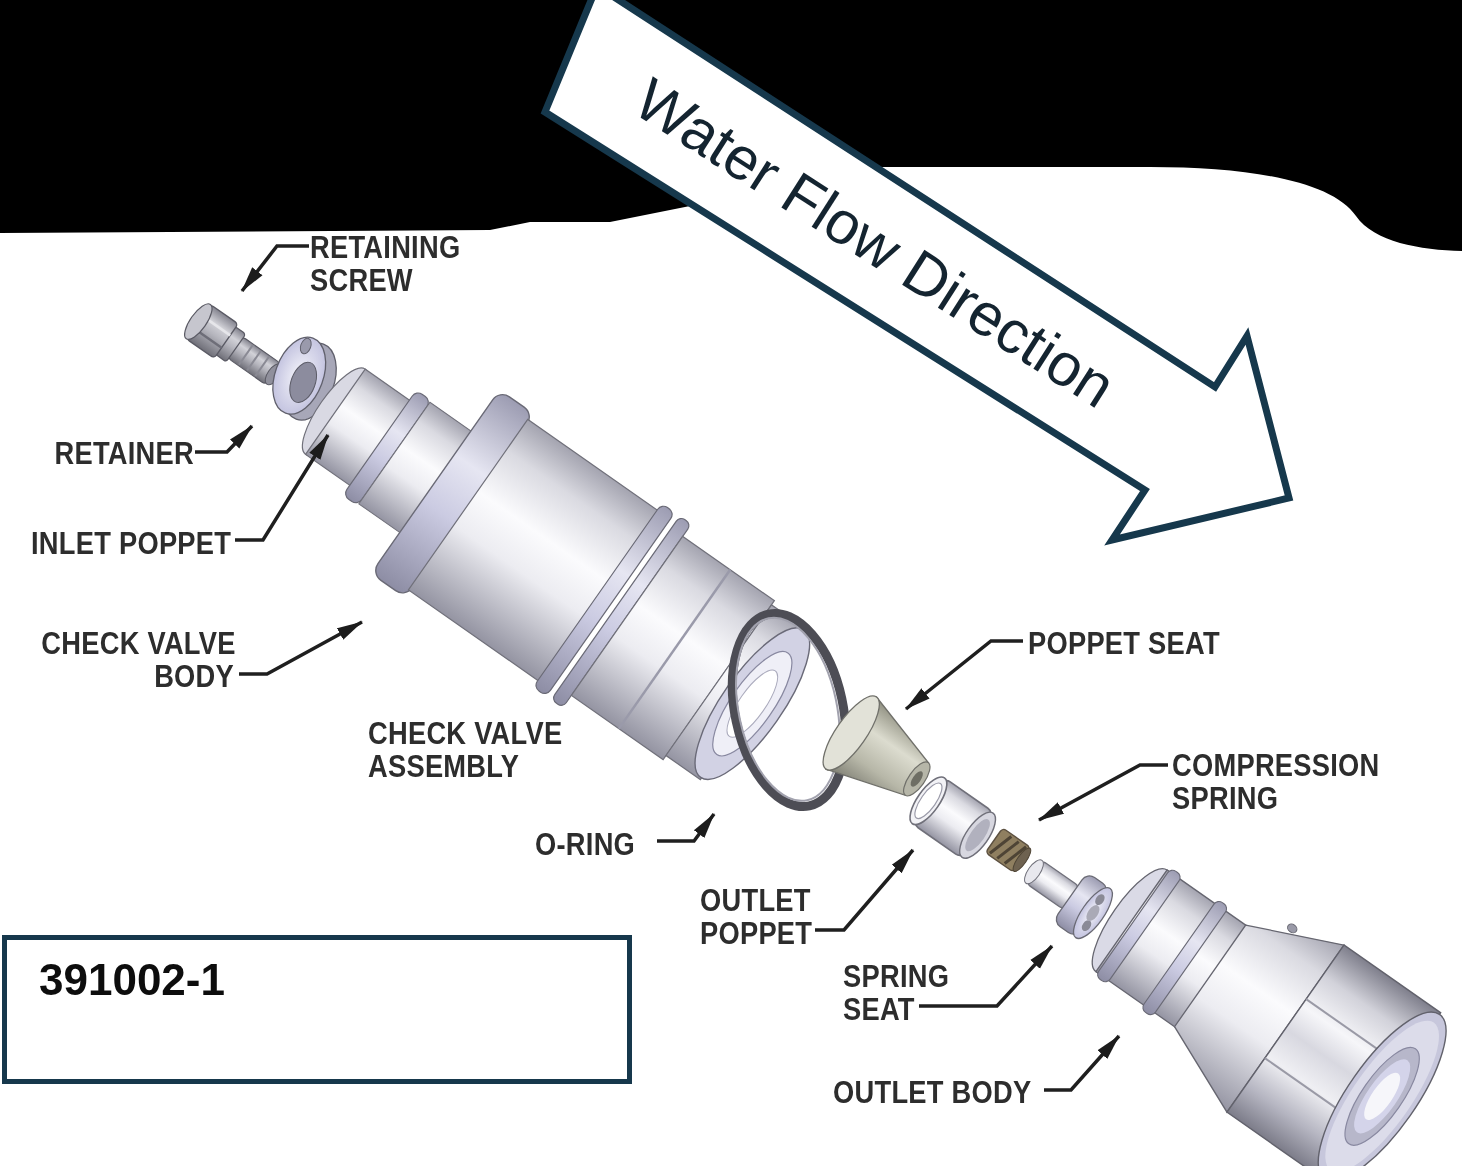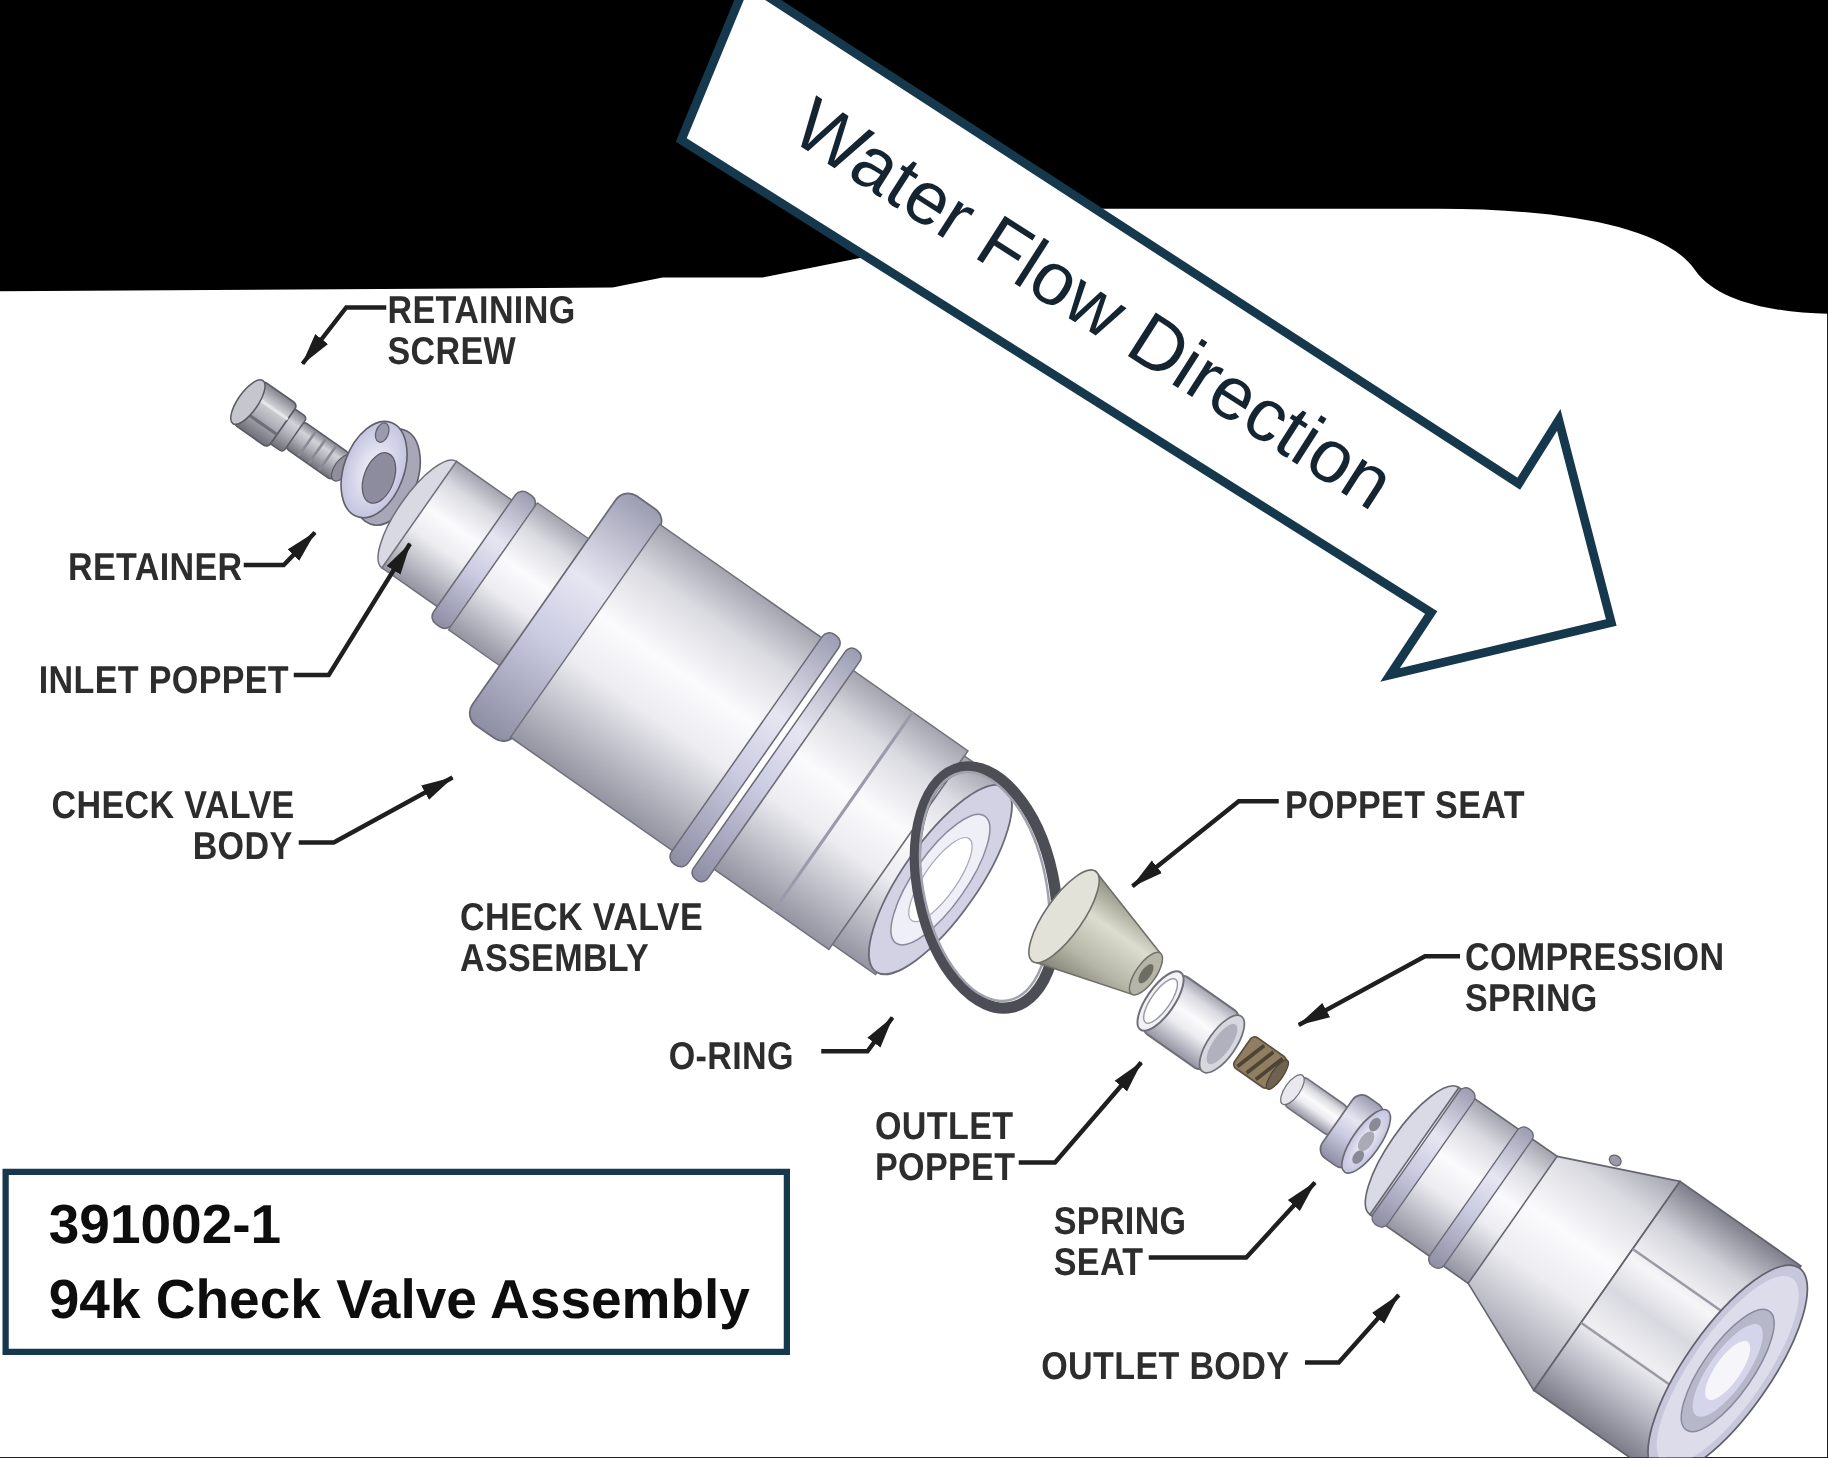--- a/index.html
+++ b/index.html
@@ -242,16 +242,15 @@
     <span>SPRING</span>
     <span>SEAT</span>
   </div>
 
   <div class="lbl" style="left:833px;top:1076px;">
     <span>OUTLET BODY</span>
   </div>
 
   <div class="title-box">
     <div>391002-1</div>
-    <div>94k Check Valve Assembly</div>
   </div>
 
 </div>
 
 </body></html>

